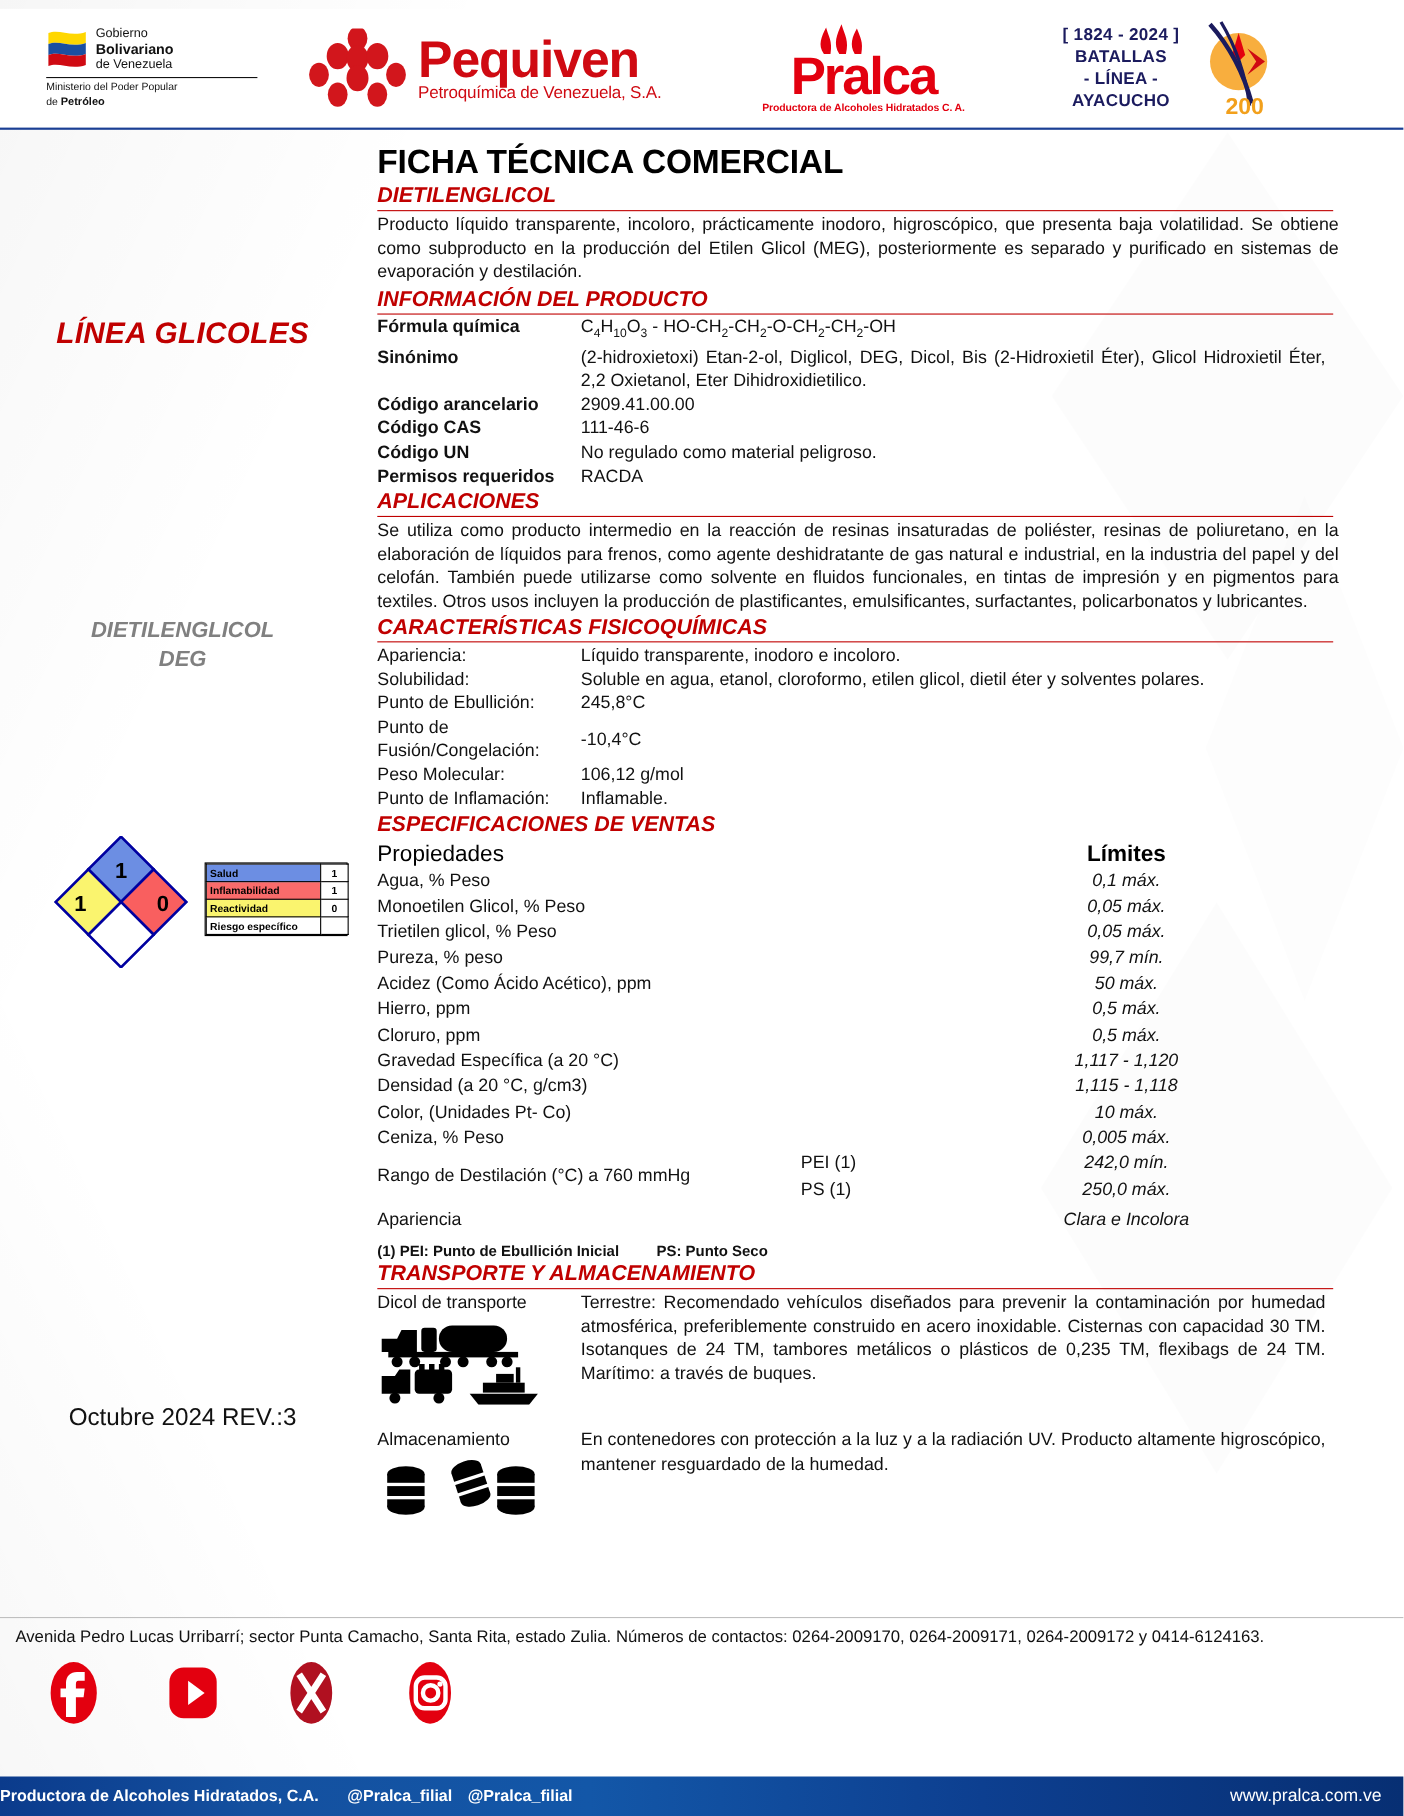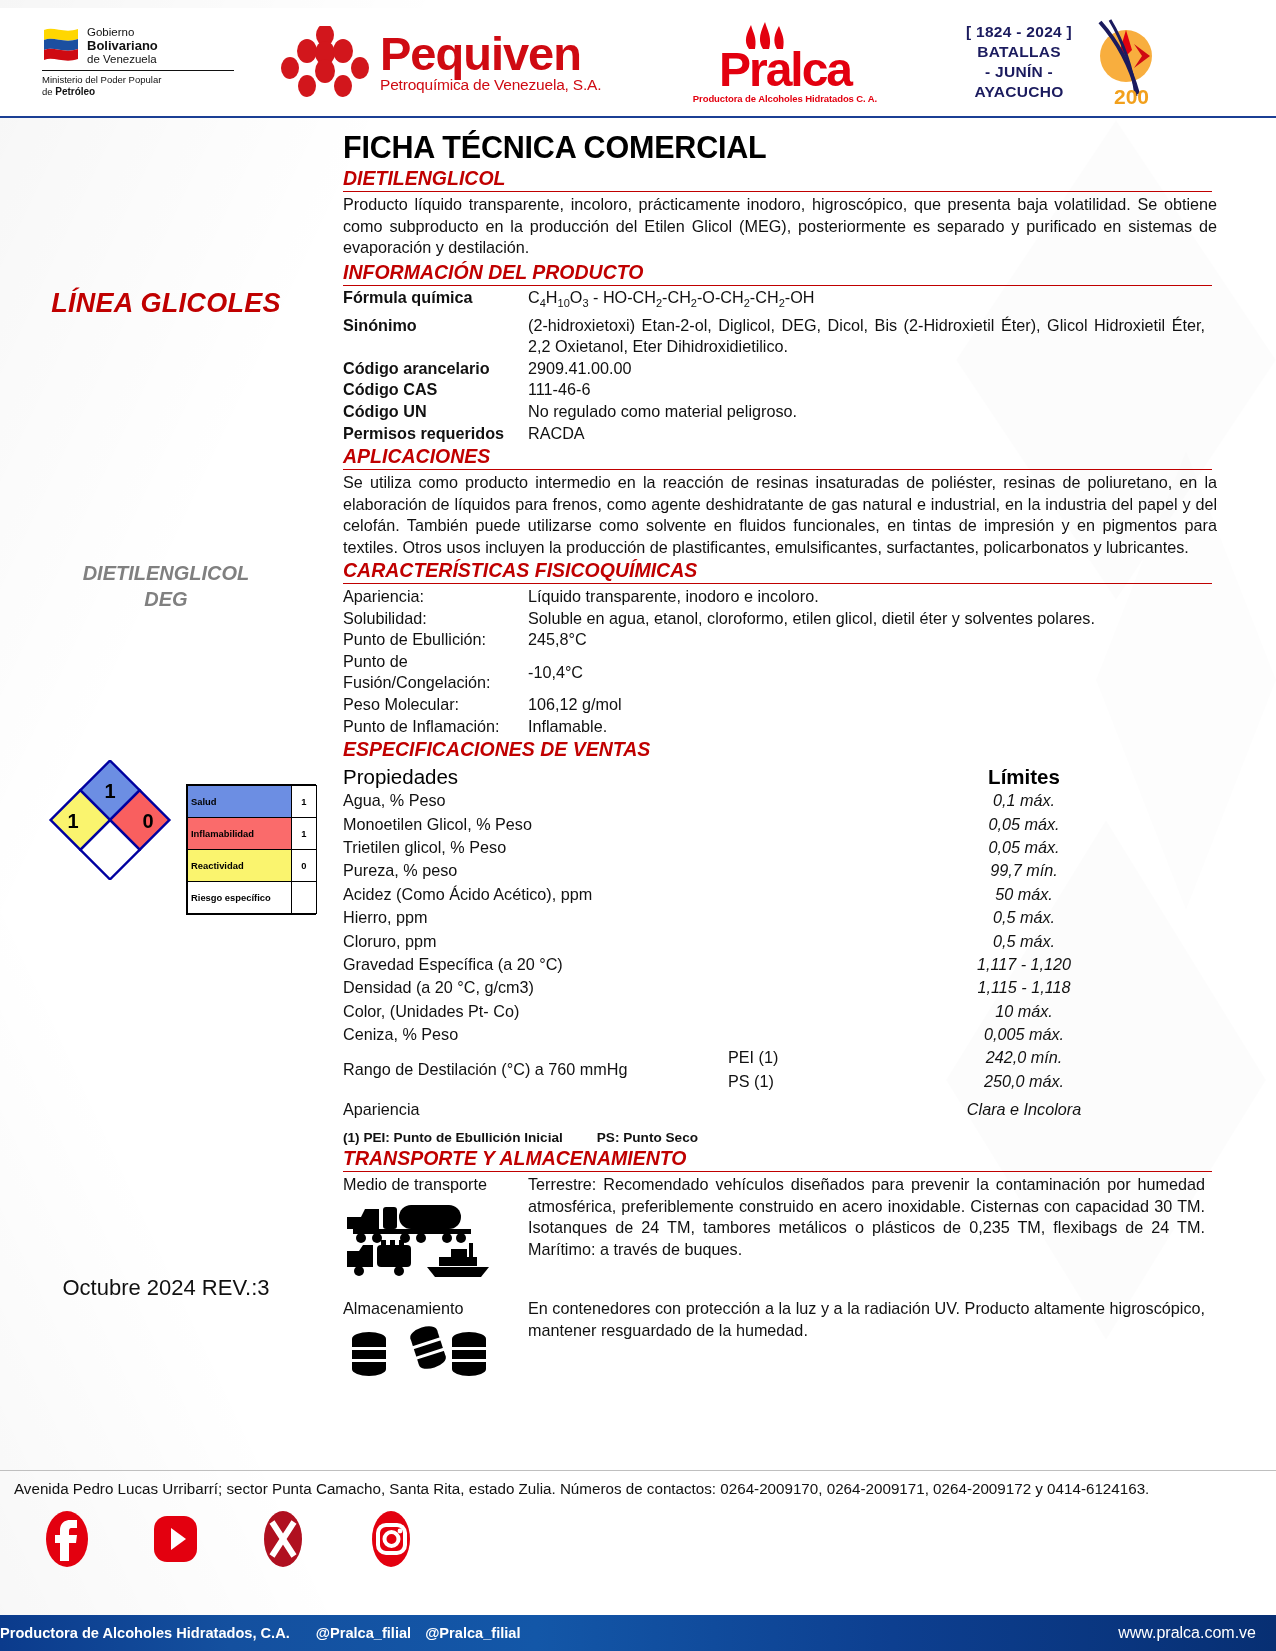--- a/index.html
+++ b/index.html
@@ -60,21 +60,21 @@
     font-size:20px; font-weight:bold; font-style:italic; color:#808080; line-height:26px;
   }
   .revision {
     position:absolute; top:1155px; left:0; width:332px; text-align:center;
     font-size:22px; color:#111;
   }
   
   .nfpa { position:absolute; left:38px; top:640px; width:145px; height:120px; }
   .nfpa-legend { position:absolute; left:186px; top:664px; width:130px; border:1.4px solid #000; }
   .nfpa-legend table { border-collapse: collapse; width:130px; }
-  .nfpa-legend td { border:1.1px solid #000; font-size:9.4px; font-weight:bold; padding:1.5px 3px; height:32px; }
+  .nfpa-legend td { border:1.1px solid #000; font-size:9.4px; font-weight:bold; padding:1.5px 3px; height:16px; }
   .nl-label { width:103px; }
   .nl-val { width:25px; text-align:center; background:#fff; }
   .row-salud .nl-label { background:#6c8ee3; }
   .row-infl .nl-label { background:#fa6b6b; }
   .row-react .nl-label { background:#faf46e; }
   .row-riesgo .nl-label { background:#fff; }
 
   
   .main { position:absolute; left:332px; top:120px; width:896px; }
   .doc-title { font-size:30.5px; font-weight:bold; color:#000; letter-spacing:-.2px; margin:10px 0 2px 11px;}
@@ -195,21 +195,21 @@
         </g>
       </svg>
       <div class="pralca-word">Pralca</div>
       <div class="pralca-sub">Productora de Alcoholes Hidratados C. A.</div>
     </div>
 
     <div class="logo-bicent">
       <div class="bic-txt">
         <div>[ 1824 - 2024 ]</div>
         <div>BATALLAS</div>
-        <div>- JUNÍN -</div>
+        <div>- LÍNEA -</div>
         <div>AYACUCHO</div>
       </div>
       <svg width="78" height="92" viewBox="0 0 78 92">
         <g>
           <circle cx="50" cy="40" r="26" fill="#f7a01c" opacity=".85"></circle>
           <path d="M50 14 L56 34 L50 40 L44 34 Z" fill="#e3000f"></path>
           <path d="M24 6 C40 24 54 48 62 78" stroke="#1b1b5e" stroke-width="4" fill="none"></path>
           <path d="M34 4 C46 24 56 50 60 80" stroke="#1b1b5e" stroke-width="3" fill="none"></path>
           <polygon points="58,28 74,40 58,52 66,40" fill="#cf0a12"></polygon>
         </g>
@@ -416,21 +416,21 @@
       <div class="spec-note">
         <span>(1) PEI: Punto de Ebullición Inicial</span><span class="gap"></span><span>PS: Punto Seco</span>
       </div>
     </div>
 
     <div class="sec-head" style="margin-top:2px;">TRANSPORTE Y ALMACENAMIENTO</div>
     <table class="tr">
       <tbody>
           <tr>
         <td class="tr-lab">
-          <div>Medio de transporte</div>
+          <div>Dicol de transporte</div>
           <div class="icon-row">
             <svg width="152" height="78" viewBox="0 0 152 78">
               <g fill="#000">
 
                 <path d="M4 18 L18 18 L22 10 L36 10 L36 30 L4 30 Z"></path>
                 <rect x="40" y="8" width="14" height="22" rx="3"></rect>
                 <rect x="56" y="6" width="62" height="24" rx="12"></rect>
                 <rect x="10" y="30" width="118" height="5"></rect>
                 <circle cx="18" cy="39" r="5"></circle>
                     <circle cx="34" cy="39" r="5"></circle>

